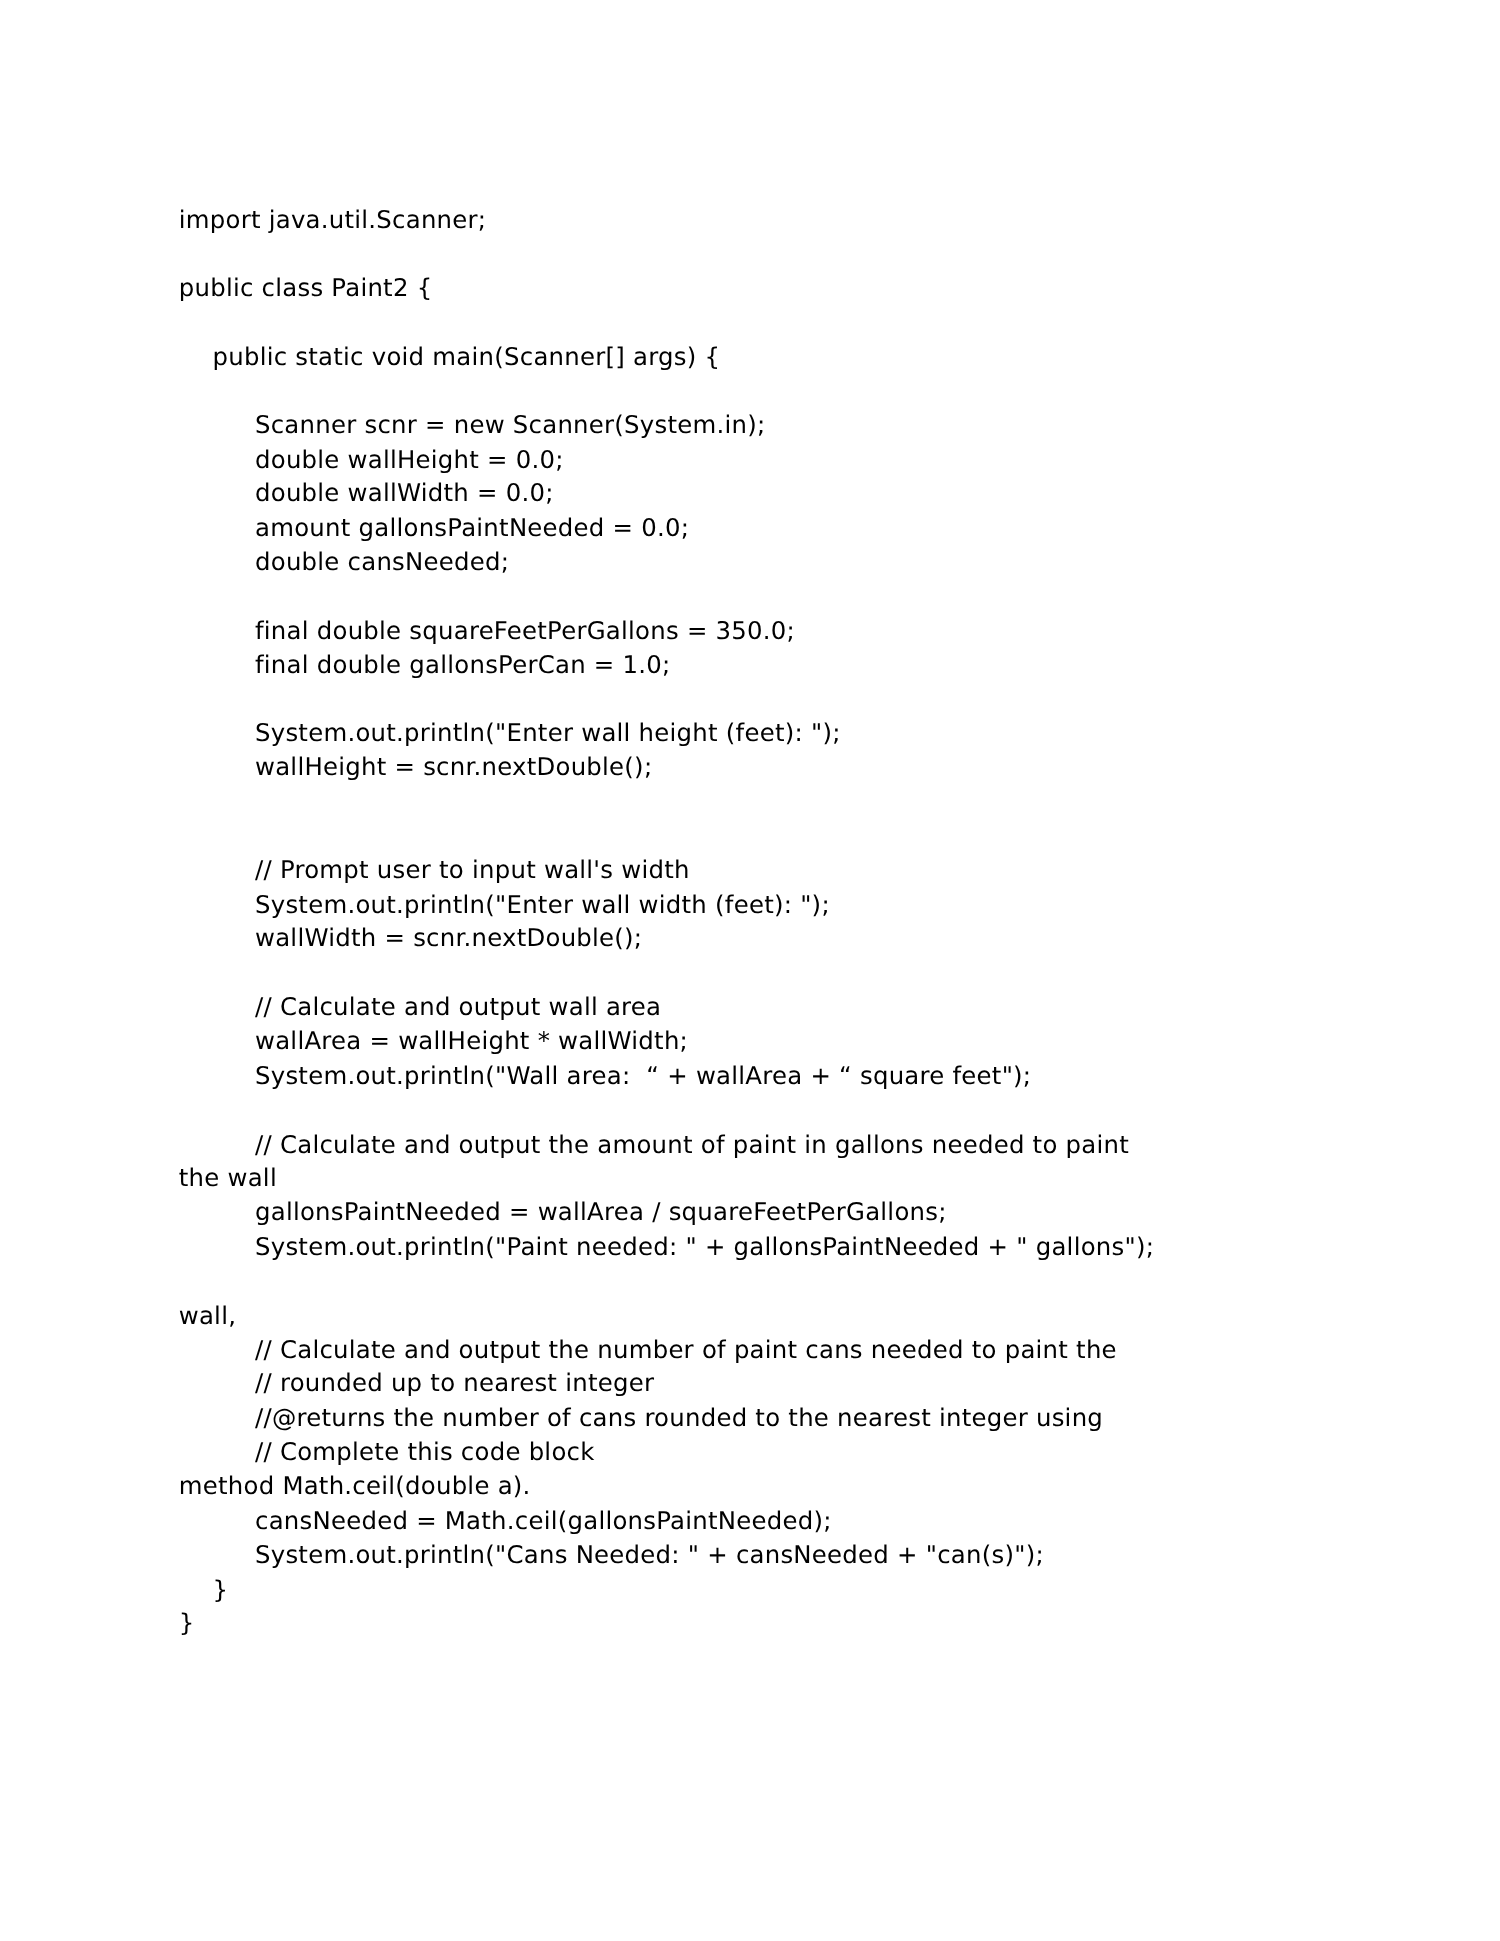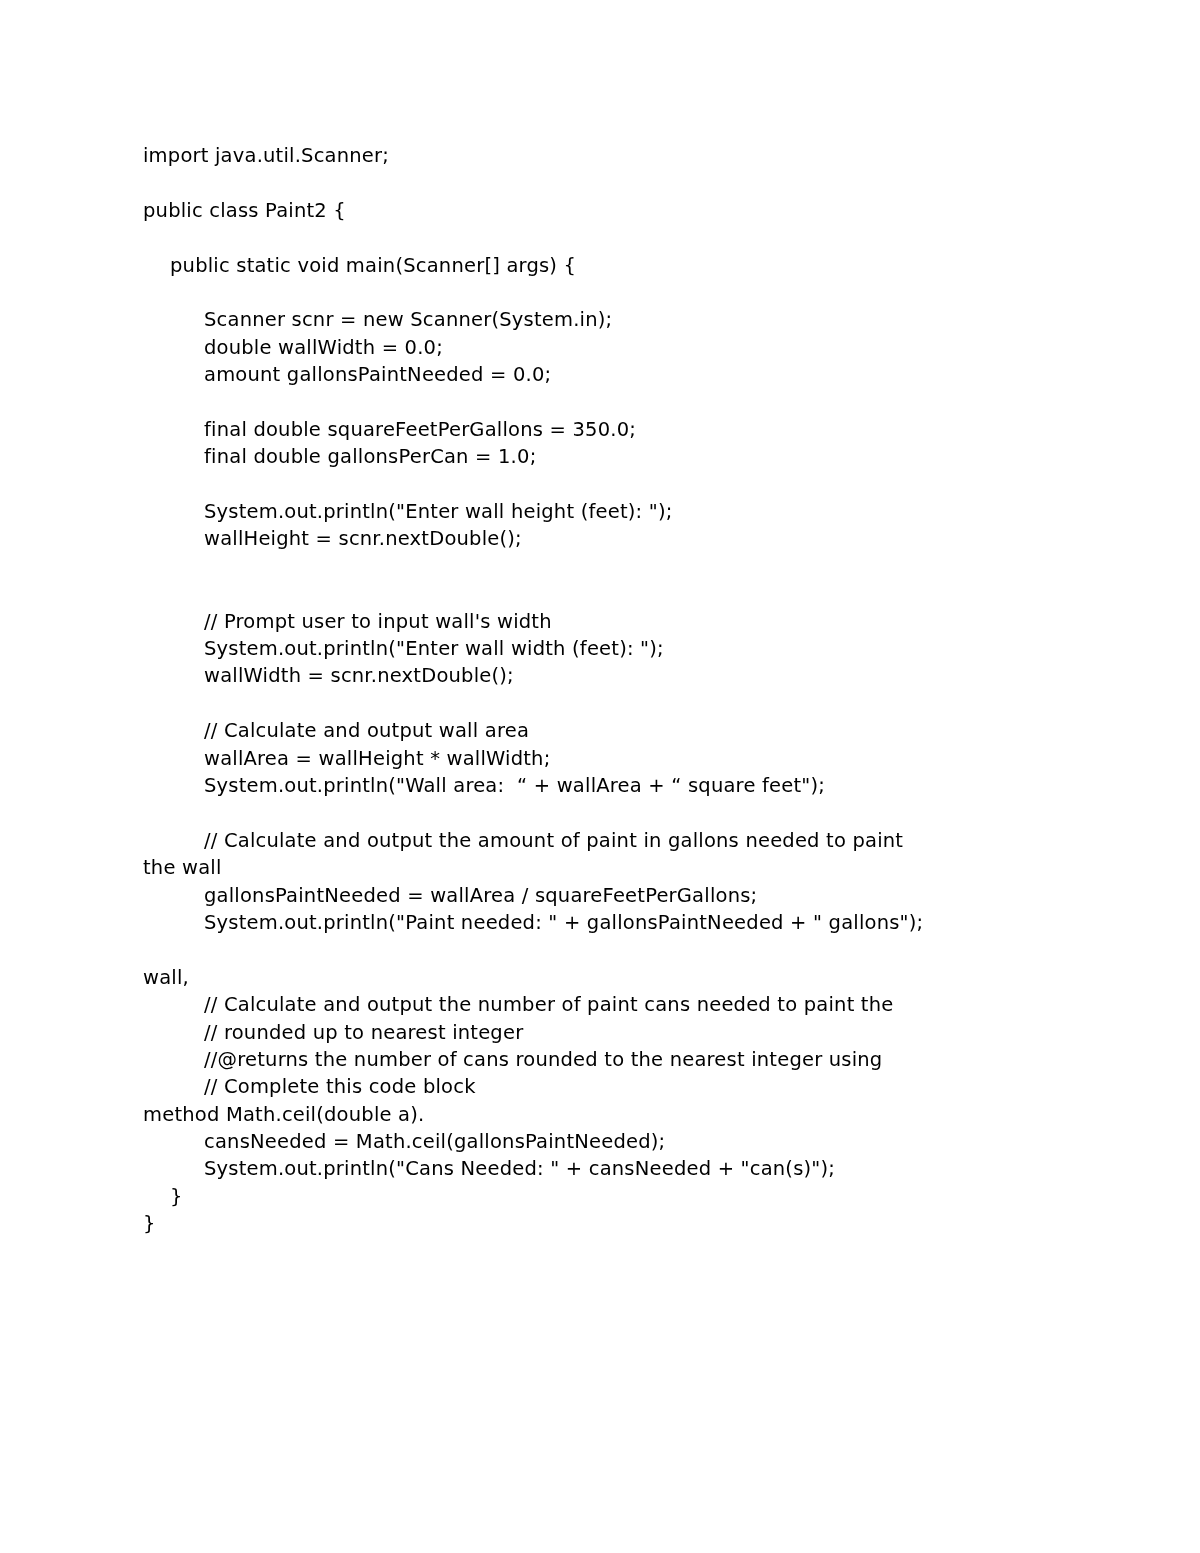--- a/index.html
+++ b/index.html
@@ -17,20 +17,21 @@
     position: relative;
     width: 1200px;
     height: 1553px;
     background: #ffffff;
     box-sizing: border-box;
     padding: 142px 140px 0 143px;
     overflow: hidden;
   }
   .code-block {
     width: 100%;
+    margin-top: 20px;
   }
   .line {
     font-size: 19.5px;
     line-height: 27.4px;
     height: 27.4px;
     white-space: pre;
     letter-spacing: 0.2px;
     font-weight: 400;
   }
   .indent-0 { padding-left: 0; }
@@ -44,22 +45,24 @@
 <div class="page">
   <div class="code-block">
 
   <div class="line indent-0">import java.util.Scanner;</div>
       <div class="line indent-0 blank-line"></div>
       <div class="line indent-0">public class Paint2 {</div>
       <div class="line indent-0 blank-line"></div>
       <div class="line indent-1">public static void main(Scanner[] args) {</div>
       <div class="line indent-0 blank-line"></div>
       <div class="line indent-2">Scanner scnr = new Scanner(System.in);</div>
+      <div class="line indent-2">double wallHeight = 0.0;</div>
       <div class="line indent-2">double wallWidth = 0.0;</div>
       <div class="line indent-2">amount gallonsPaintNeeded = 0.0;</div>
+      <div class="line indent-2">double cansNeeded;</div>
       <div class="line indent-0 blank-line"></div>
       <div class="line indent-2">final double squareFeetPerGallons = 350.0;</div>
       <div class="line indent-2">final double gallonsPerCan = 1.0;</div>
       <div class="line indent-0 blank-line"></div>
       <div class="line indent-2">System.out.println("Enter wall height (feet): ");</div>
       <div class="line indent-2">wallHeight = scnr.nextDouble();</div>
       <div class="line indent-0 blank-line"></div>
       <div class="line indent-0 blank-line"></div>
       <div class="line indent-2">// Prompt user to input wall's width</div>
       <div class="line indent-2">System.out.println("Enter wall width (feet): ");</div>

